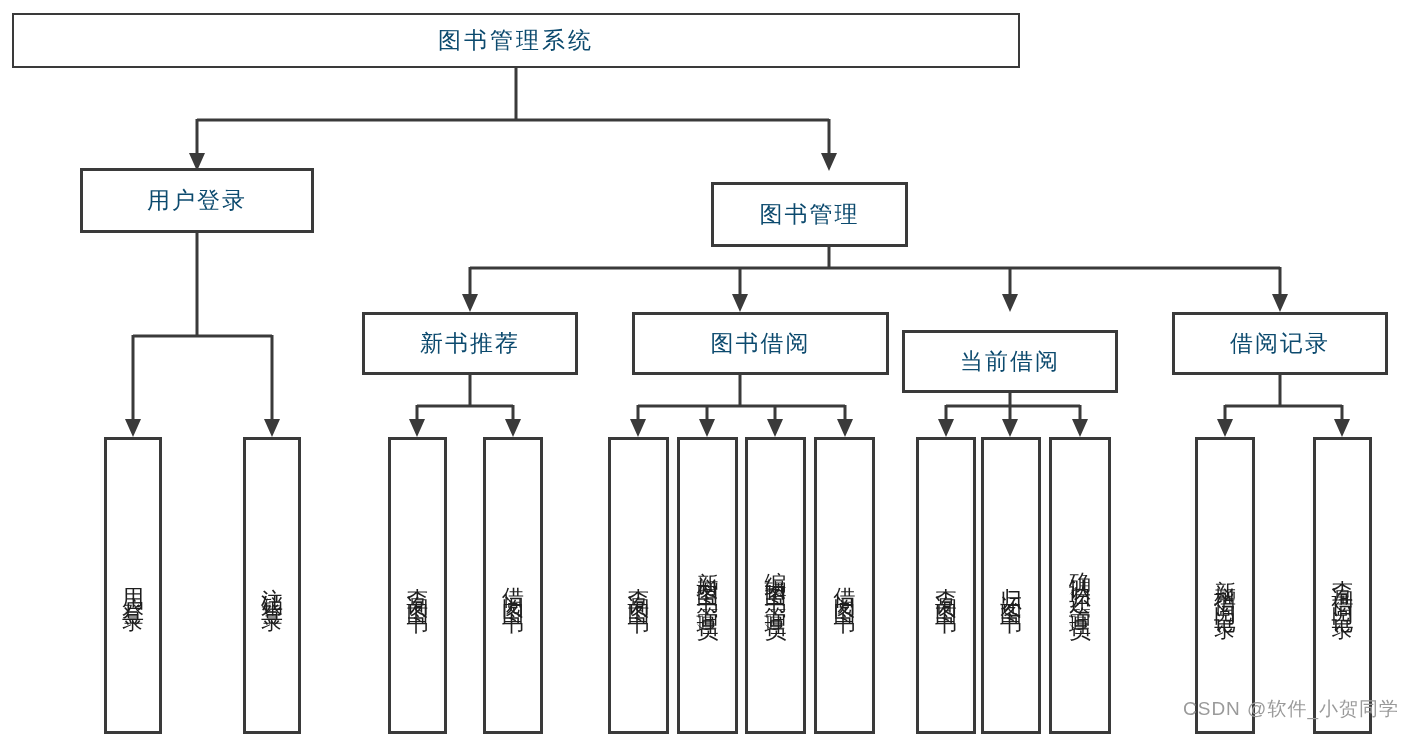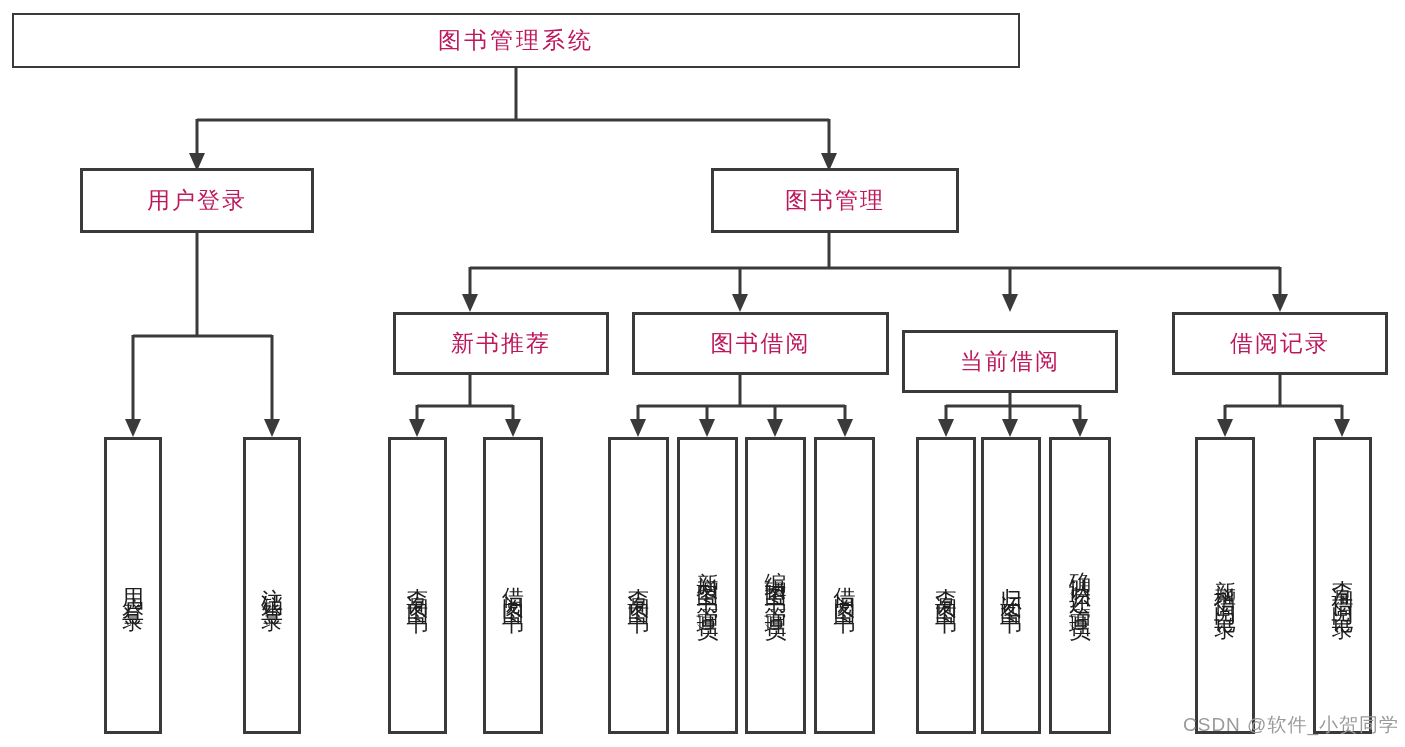--- a/index.html
+++ b/index.html
@@ -26,21 +26,21 @@
   .node {
     position: absolute;
     box-sizing: border-box;
     background: #ffffff;
     border: 3px solid #3a3a3a;
     display: flex;
     align-items: center;
     justify-content: center;
     font-size: 23px;
     letter-spacing: 2px;
-    color: #be185d;
+    color: #0c4a6e;
     z-index: 2;
   }
   .node.root {
     border-width: 2px;
     letter-spacing: 3px;
   }
   .vnode {
     position: absolute;
     box-sizing: border-box;
     background: #ffffff;
@@ -58,21 +58,21 @@
     letter-spacing: 8px;
     color: #1e1e1e;
     white-space: nowrap;
   }
   .vnode .vtext.long {
     letter-spacing: 7px;
   }
   #watermark {
     position: absolute;
     left: 1183px;
-    top: 712px;
+    top: 696px;
     font-size: 19px;
     letter-spacing: 1px;
     color: #9a9a9a;
     white-space: nowrap;
     z-index: 3;
   }
 </style>
 </head>
 <body>
 
@@ -130,23 +130,23 @@
       M938 419 L954 419 L946 437 Z
       M1002 419 L1018 419 L1010 437 Z
       M1072 419 L1088 419 L1080 437 Z
       M1217 419 L1233 419 L1225 437 Z
       M1334 419 L1350 419 L1342 437 Z"></path>
   </svg>
 
   <div class="node root" style="left:12px; top:13px; width:1008px; height:55px;">图书管理系统</div>
 
   <div class="node" style="left:80px; top:168px; width:234px; height:65px;">用户登录</div>
-  <div class="node" style="left:711px; top:168px; width:248px; height:65px;">图书管理</div>
+  <div class="node" style="left:711px; top:182px; width:197px; height:65px;">图书管理</div>
 
-  <div class="node" style="left:362px; top:312px; width:216px; height:63px;margin-left:31px;">新书推荐</div>
+  <div class="node" style="left:362px; top:312px; width:216px; height:63px;">新书推荐</div>
   <div class="node" style="left:632px; top:312px; width:257px; height:63px;">图书借阅</div>
   <div class="node" style="left:902px; top:330px; width:216px; height:63px;">当前借阅</div>
   <div class="node" style="left:1172px; top:312px; width:216px; height:63px;">借阅记录</div>
 
   <div class="vnode" style="left:104px; top:437px; width:58px; height:297px;">
     <span class="vtext">用户登录</span>
   </div>
   <div class="vnode" style="left:243px; top:437px; width:58px; height:297px;">
     <span class="vtext">注销登录</span>
   </div>

